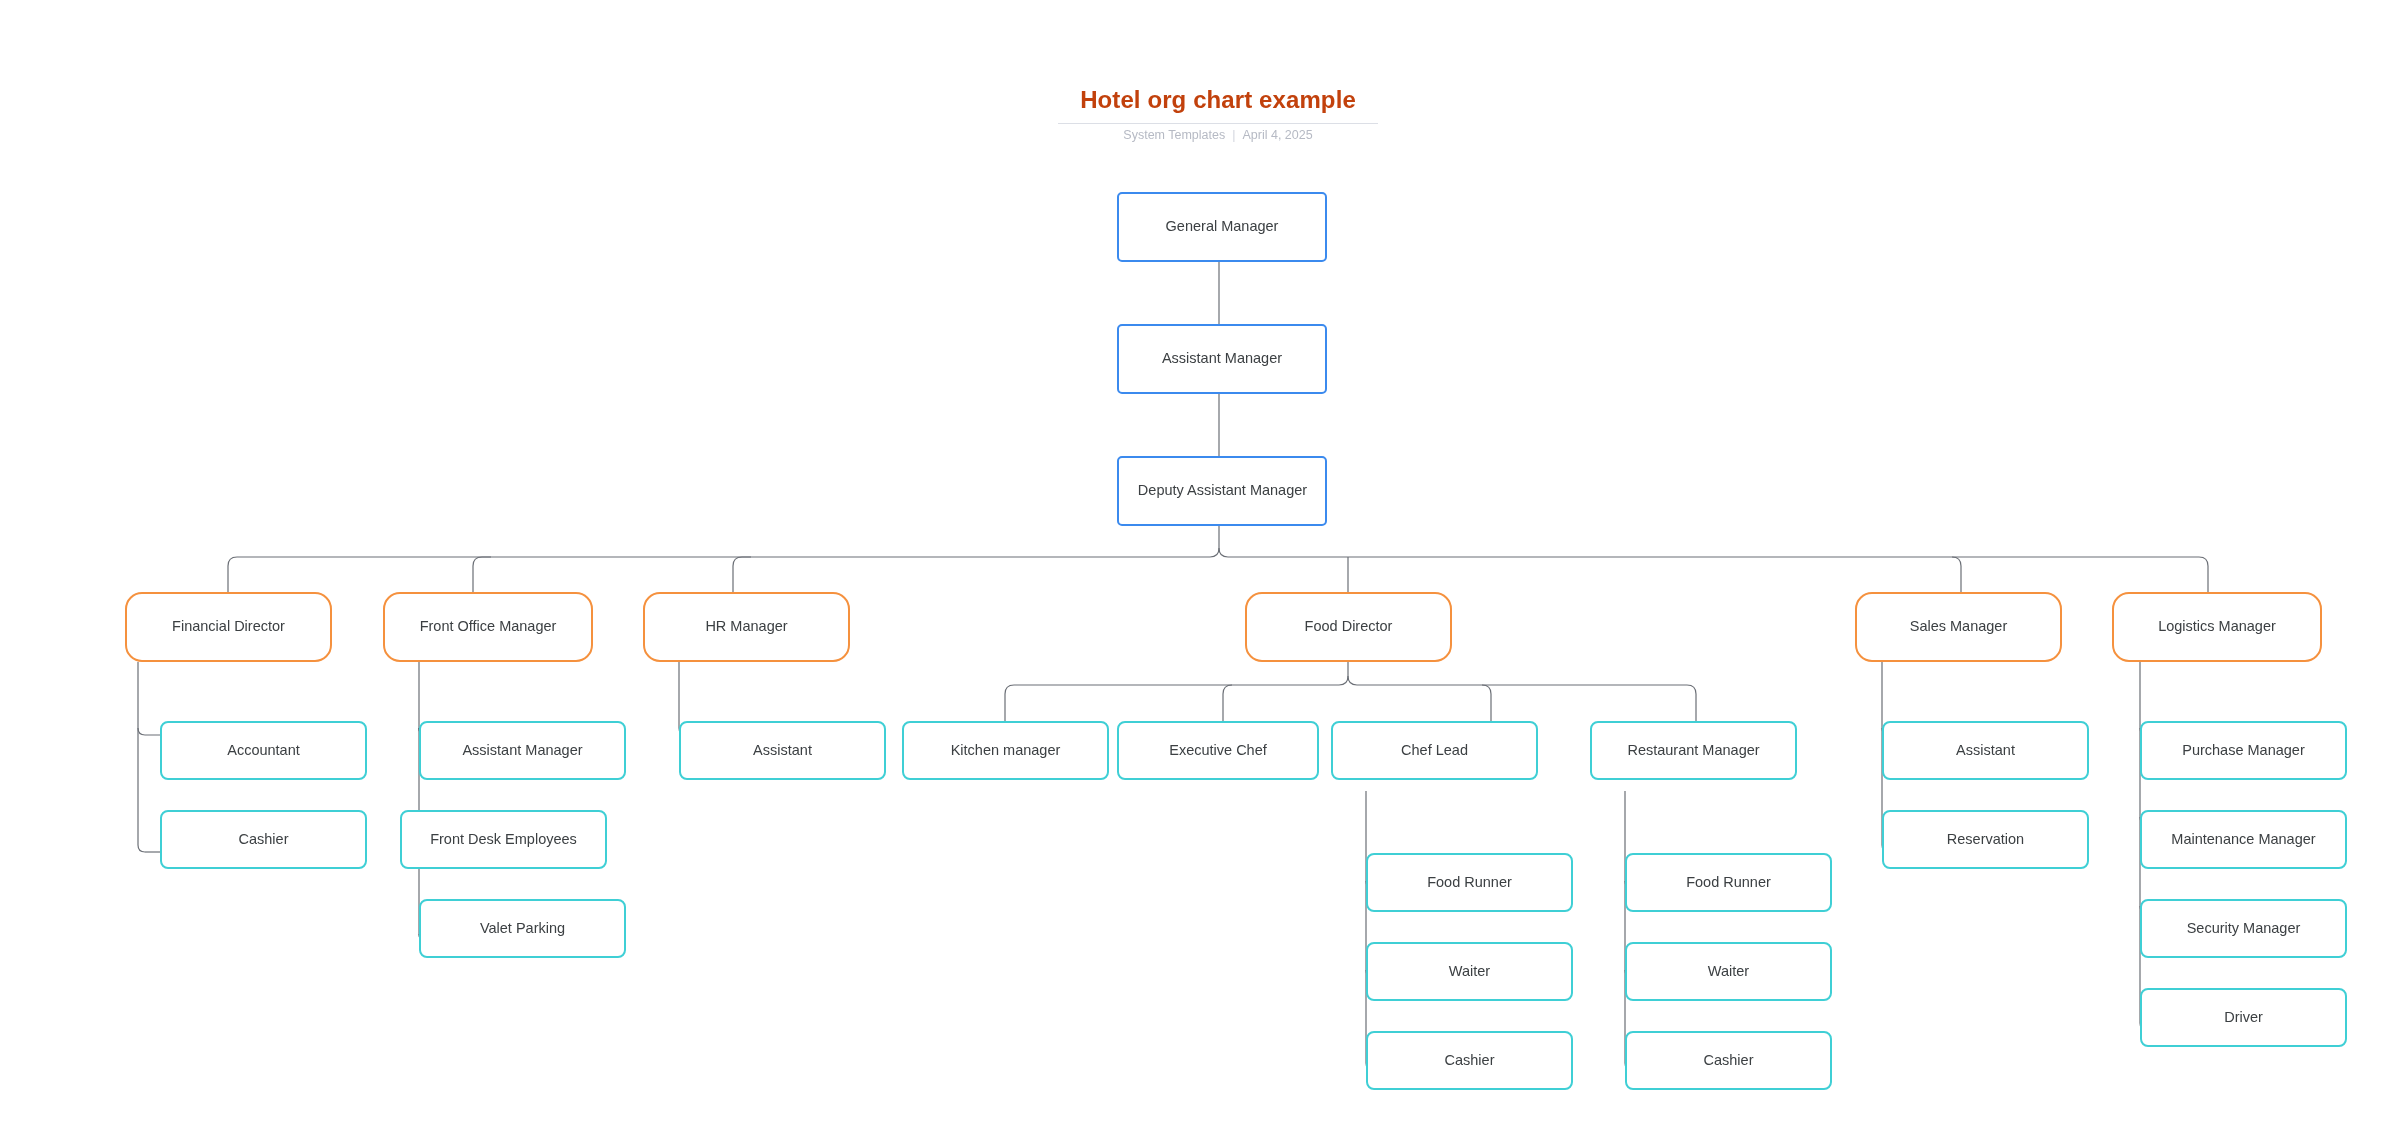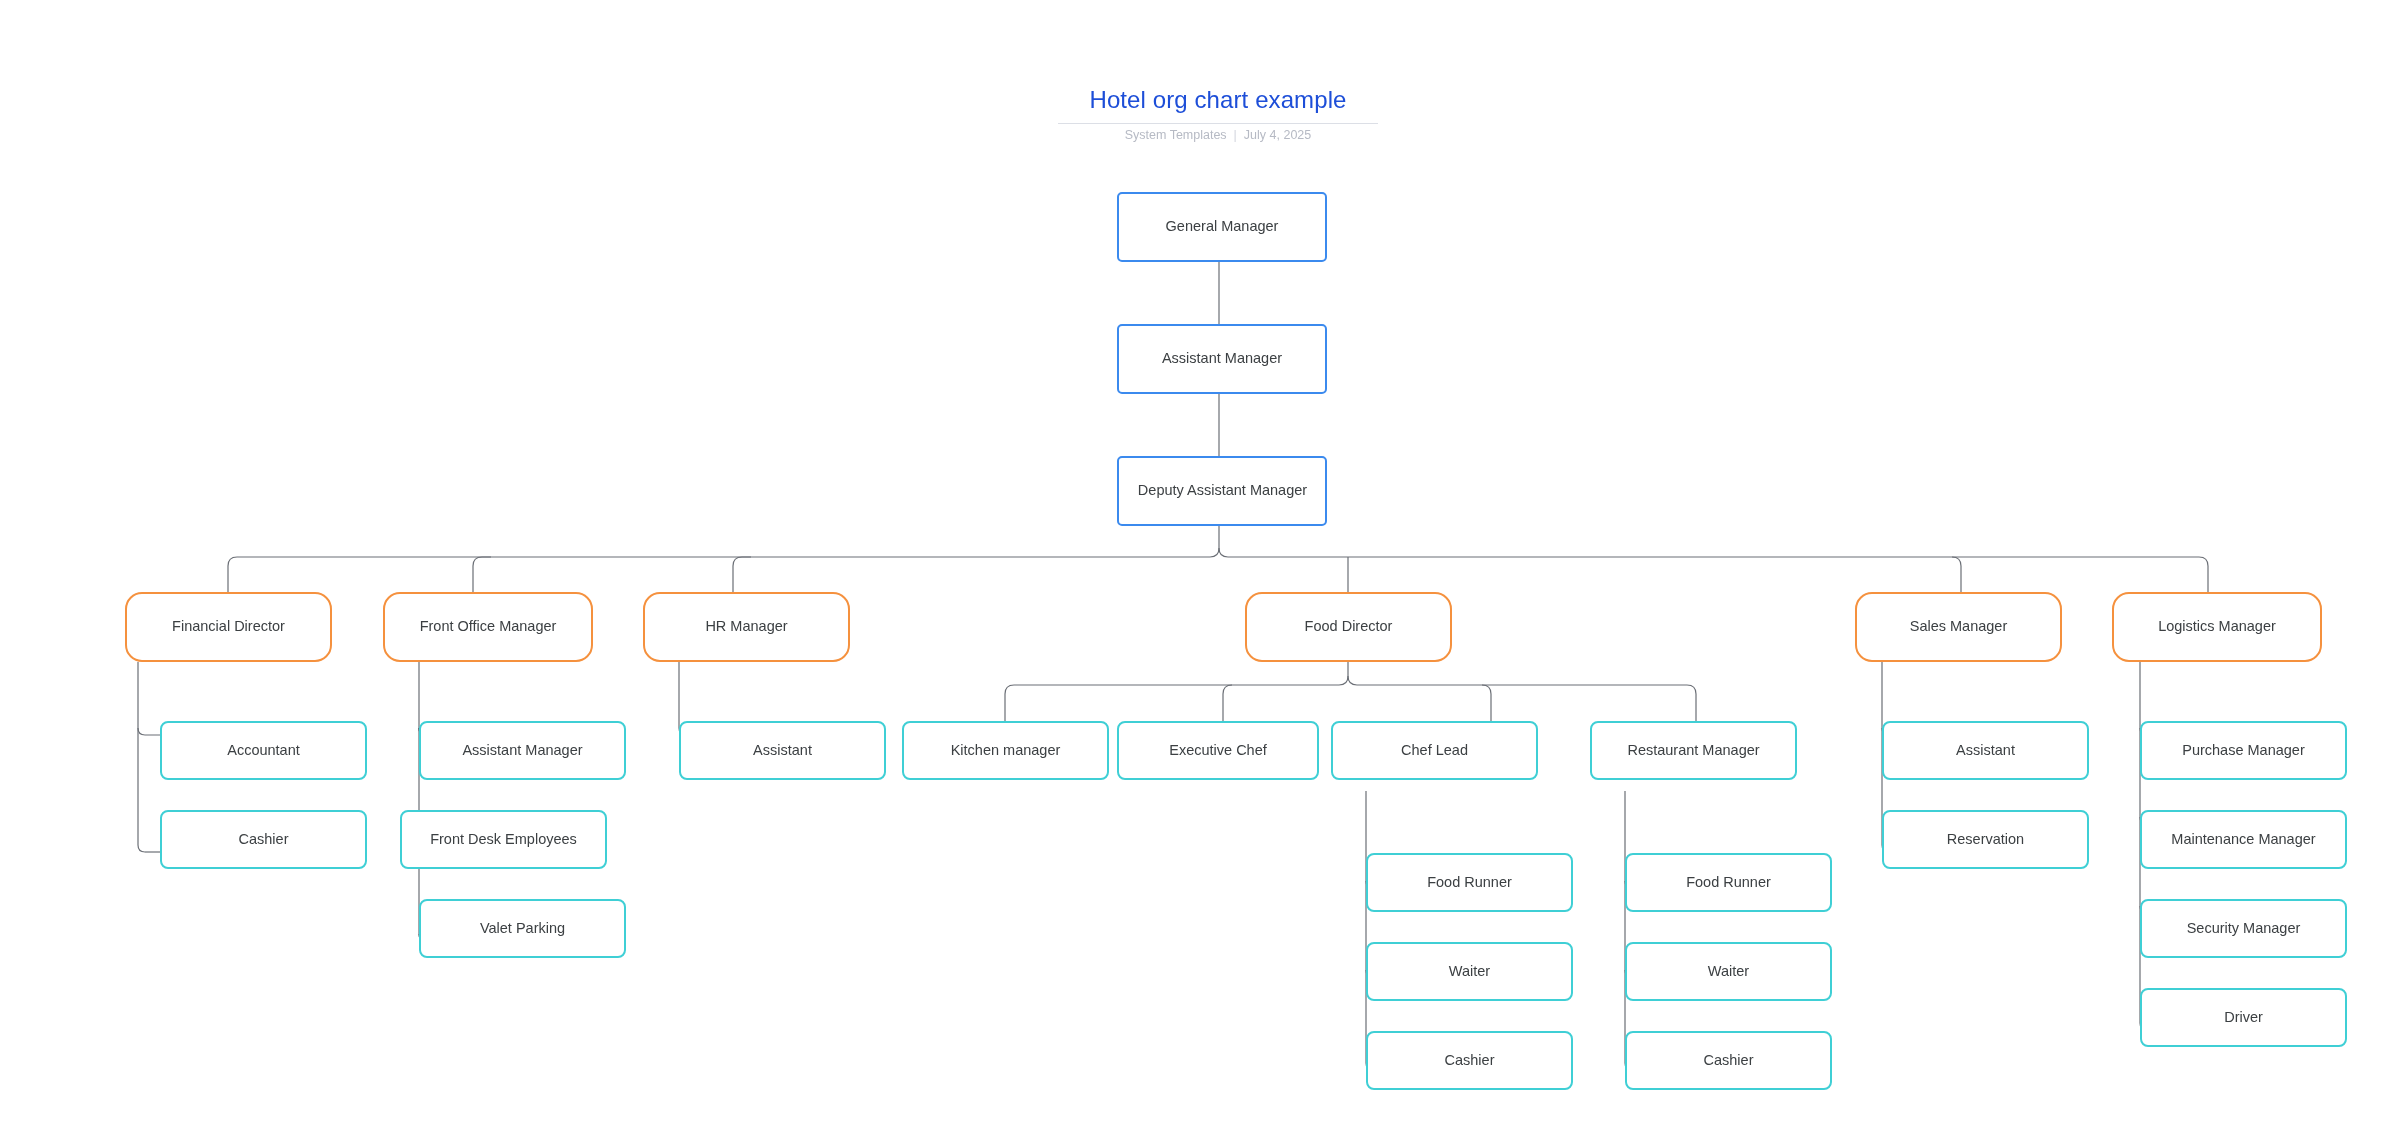--- a/index.html
+++ b/index.html
@@ -29,22 +29,22 @@
     width: 2400px;
     text-align: center;
   }
   #doc-title {
     position: absolute;
     left: 1058px;
     top: 86px;
     width: 320px;
     text-align: center;
     font-size: 24px;
-    font-weight: normal;
-    color: #1d4ed8;
+    font-weight: bold;
+    color: #c2410c;
     letter-spacing: 0.1px;
     padding-bottom: 9px;
     border-bottom: 1.5px solid #dcdfe6;
   }
   #doc-meta {
     position: absolute;
     left: 1058px;
     top: 128px;
     width: 320px;
     text-align: center;
@@ -102,21 +102,21 @@
   }
 </style>
 </head>
 <body>
 
 <div id="canvas">
 
   <div id="header">
     <div id="doc-title">Hotel org chart example</div>
     <div id="doc-meta">
-      <span>System Templates</span><span class="sep">|</span><span>July 4, 2025</span>
+      <span>System Templates</span><span class="sep">|</span><span>April 4, 2025</span>
     </div>
   </div>
 
   <svg id="links" viewBox="0 0 2400 1145" width="2400" height="1145" xmlns="http://www.w3.org/2000/svg">
 
     <path d="M1219,261 L1219,324"></path>
 
     <path d="M1219,394 L1219,456"></path>
 
     <path d="M1219,526 L1219,548 Q1219,557 1228,557"></path>

